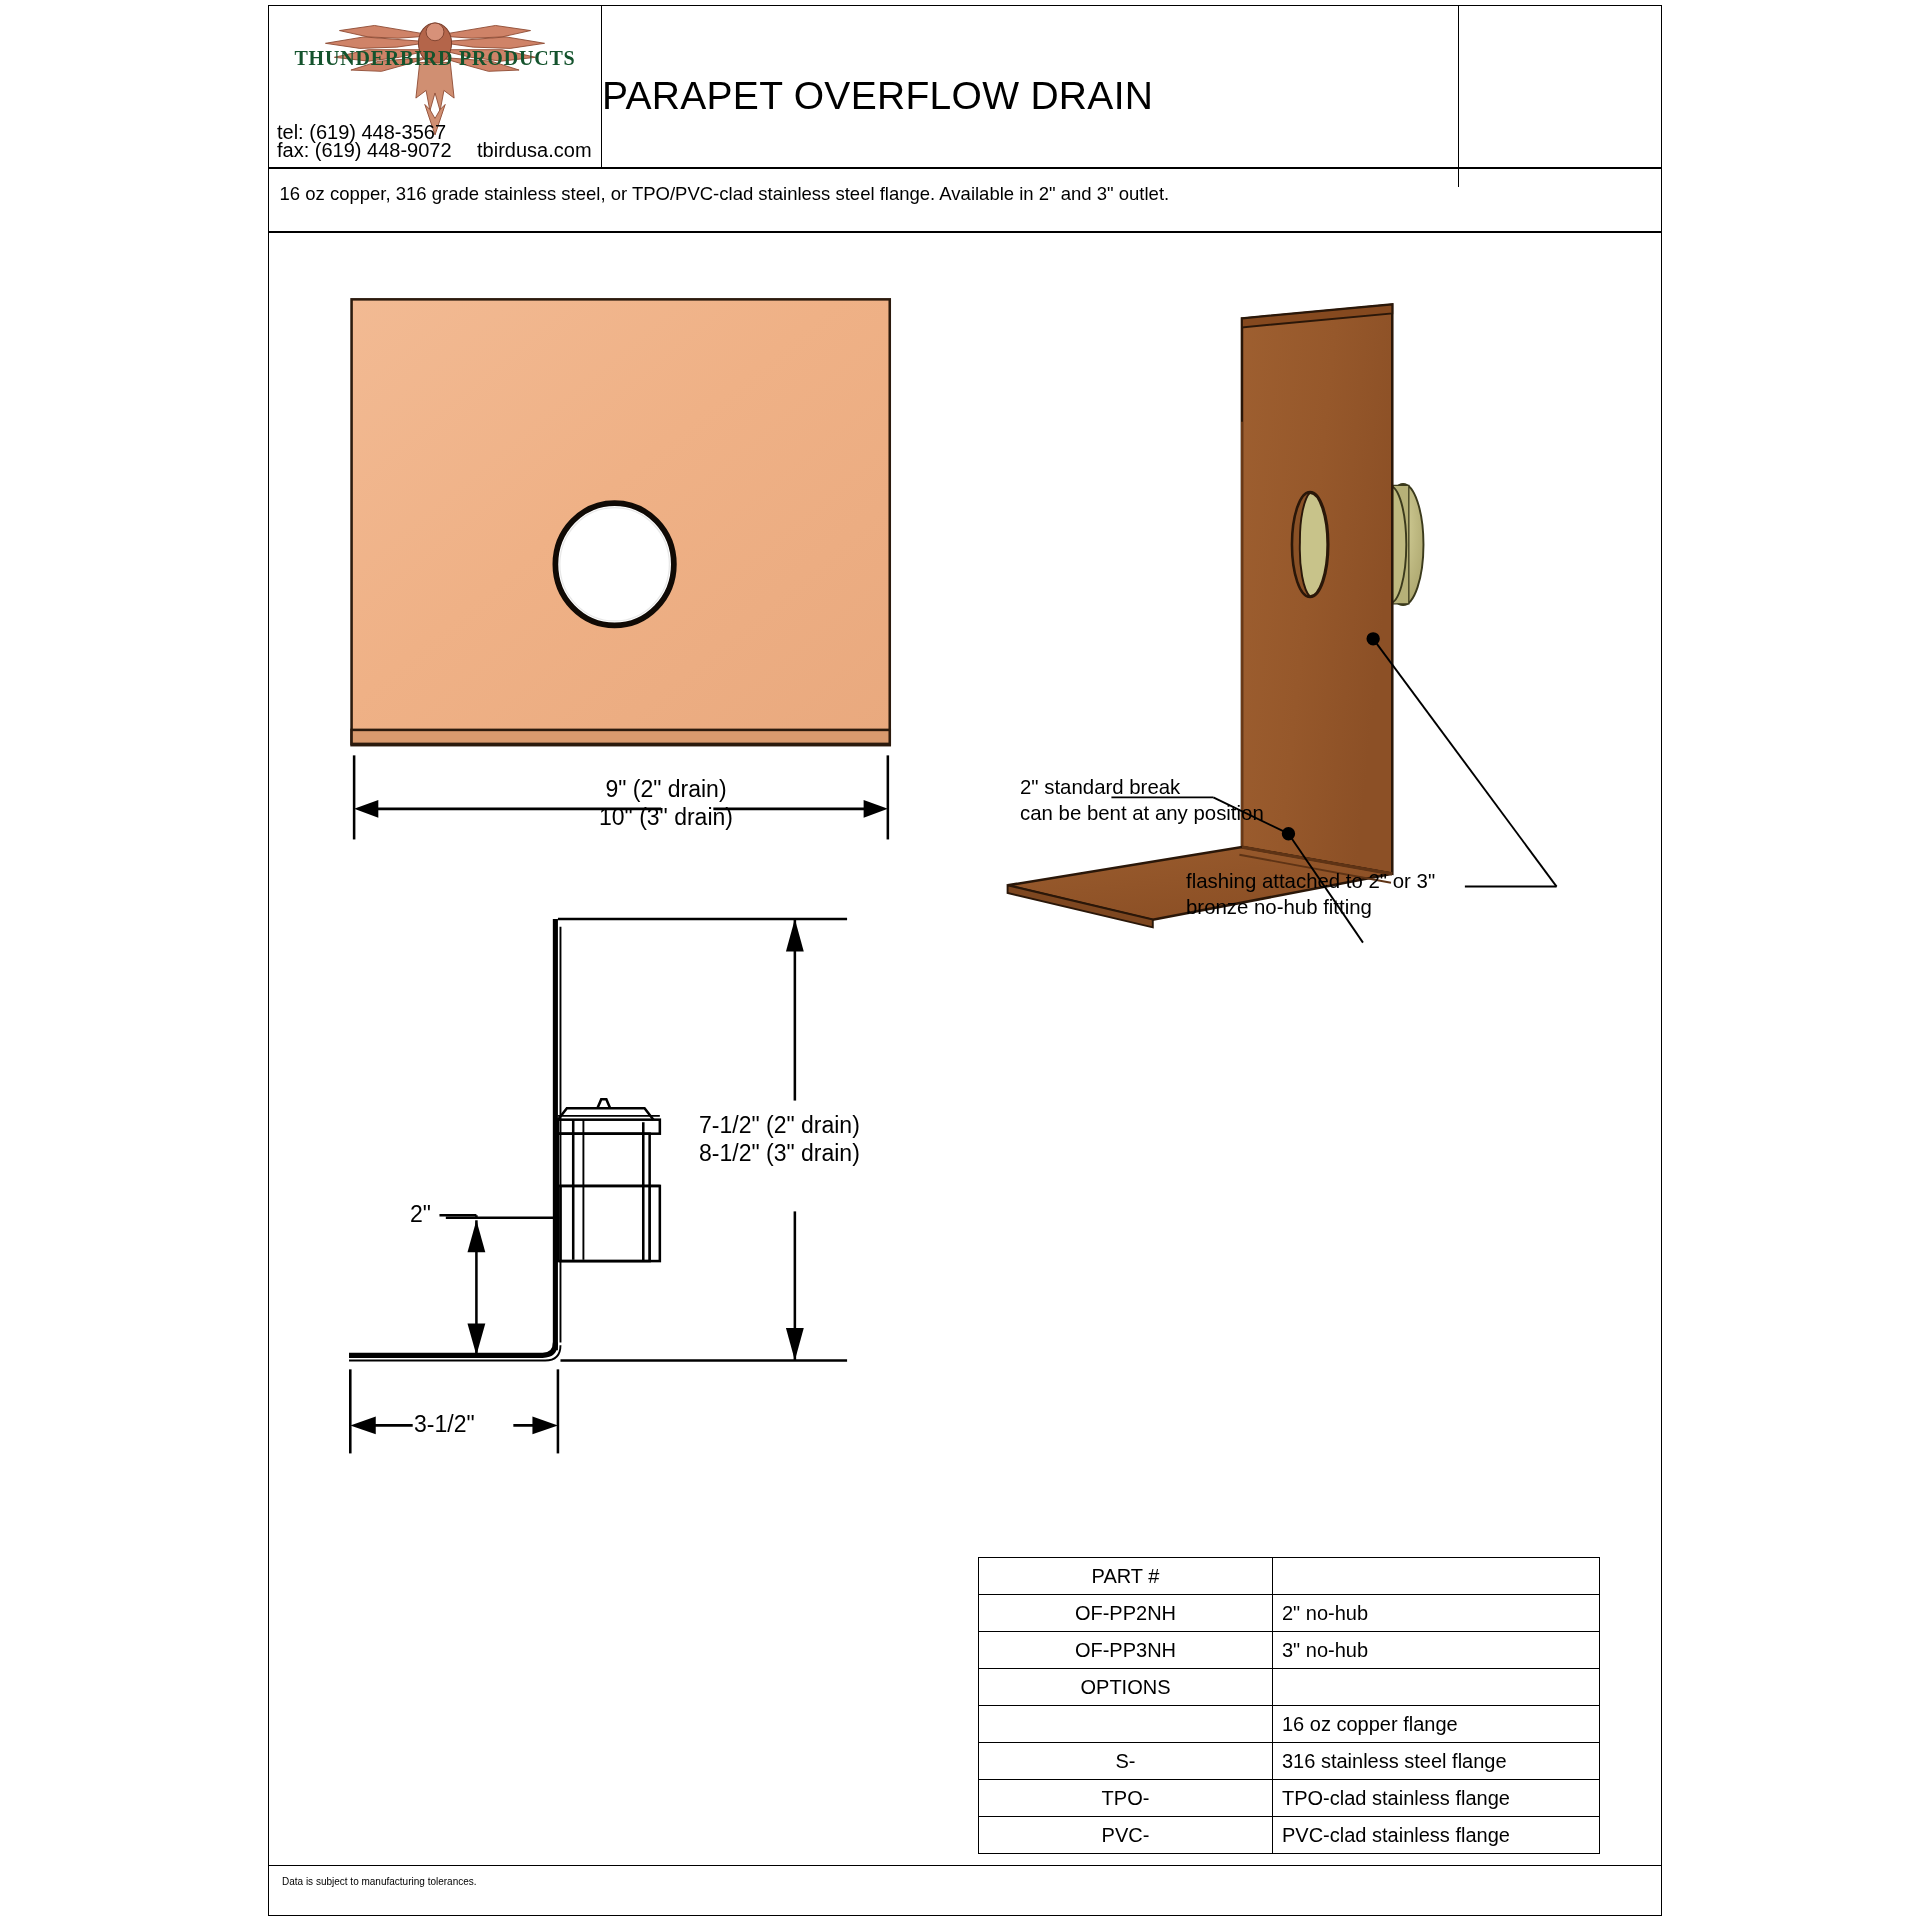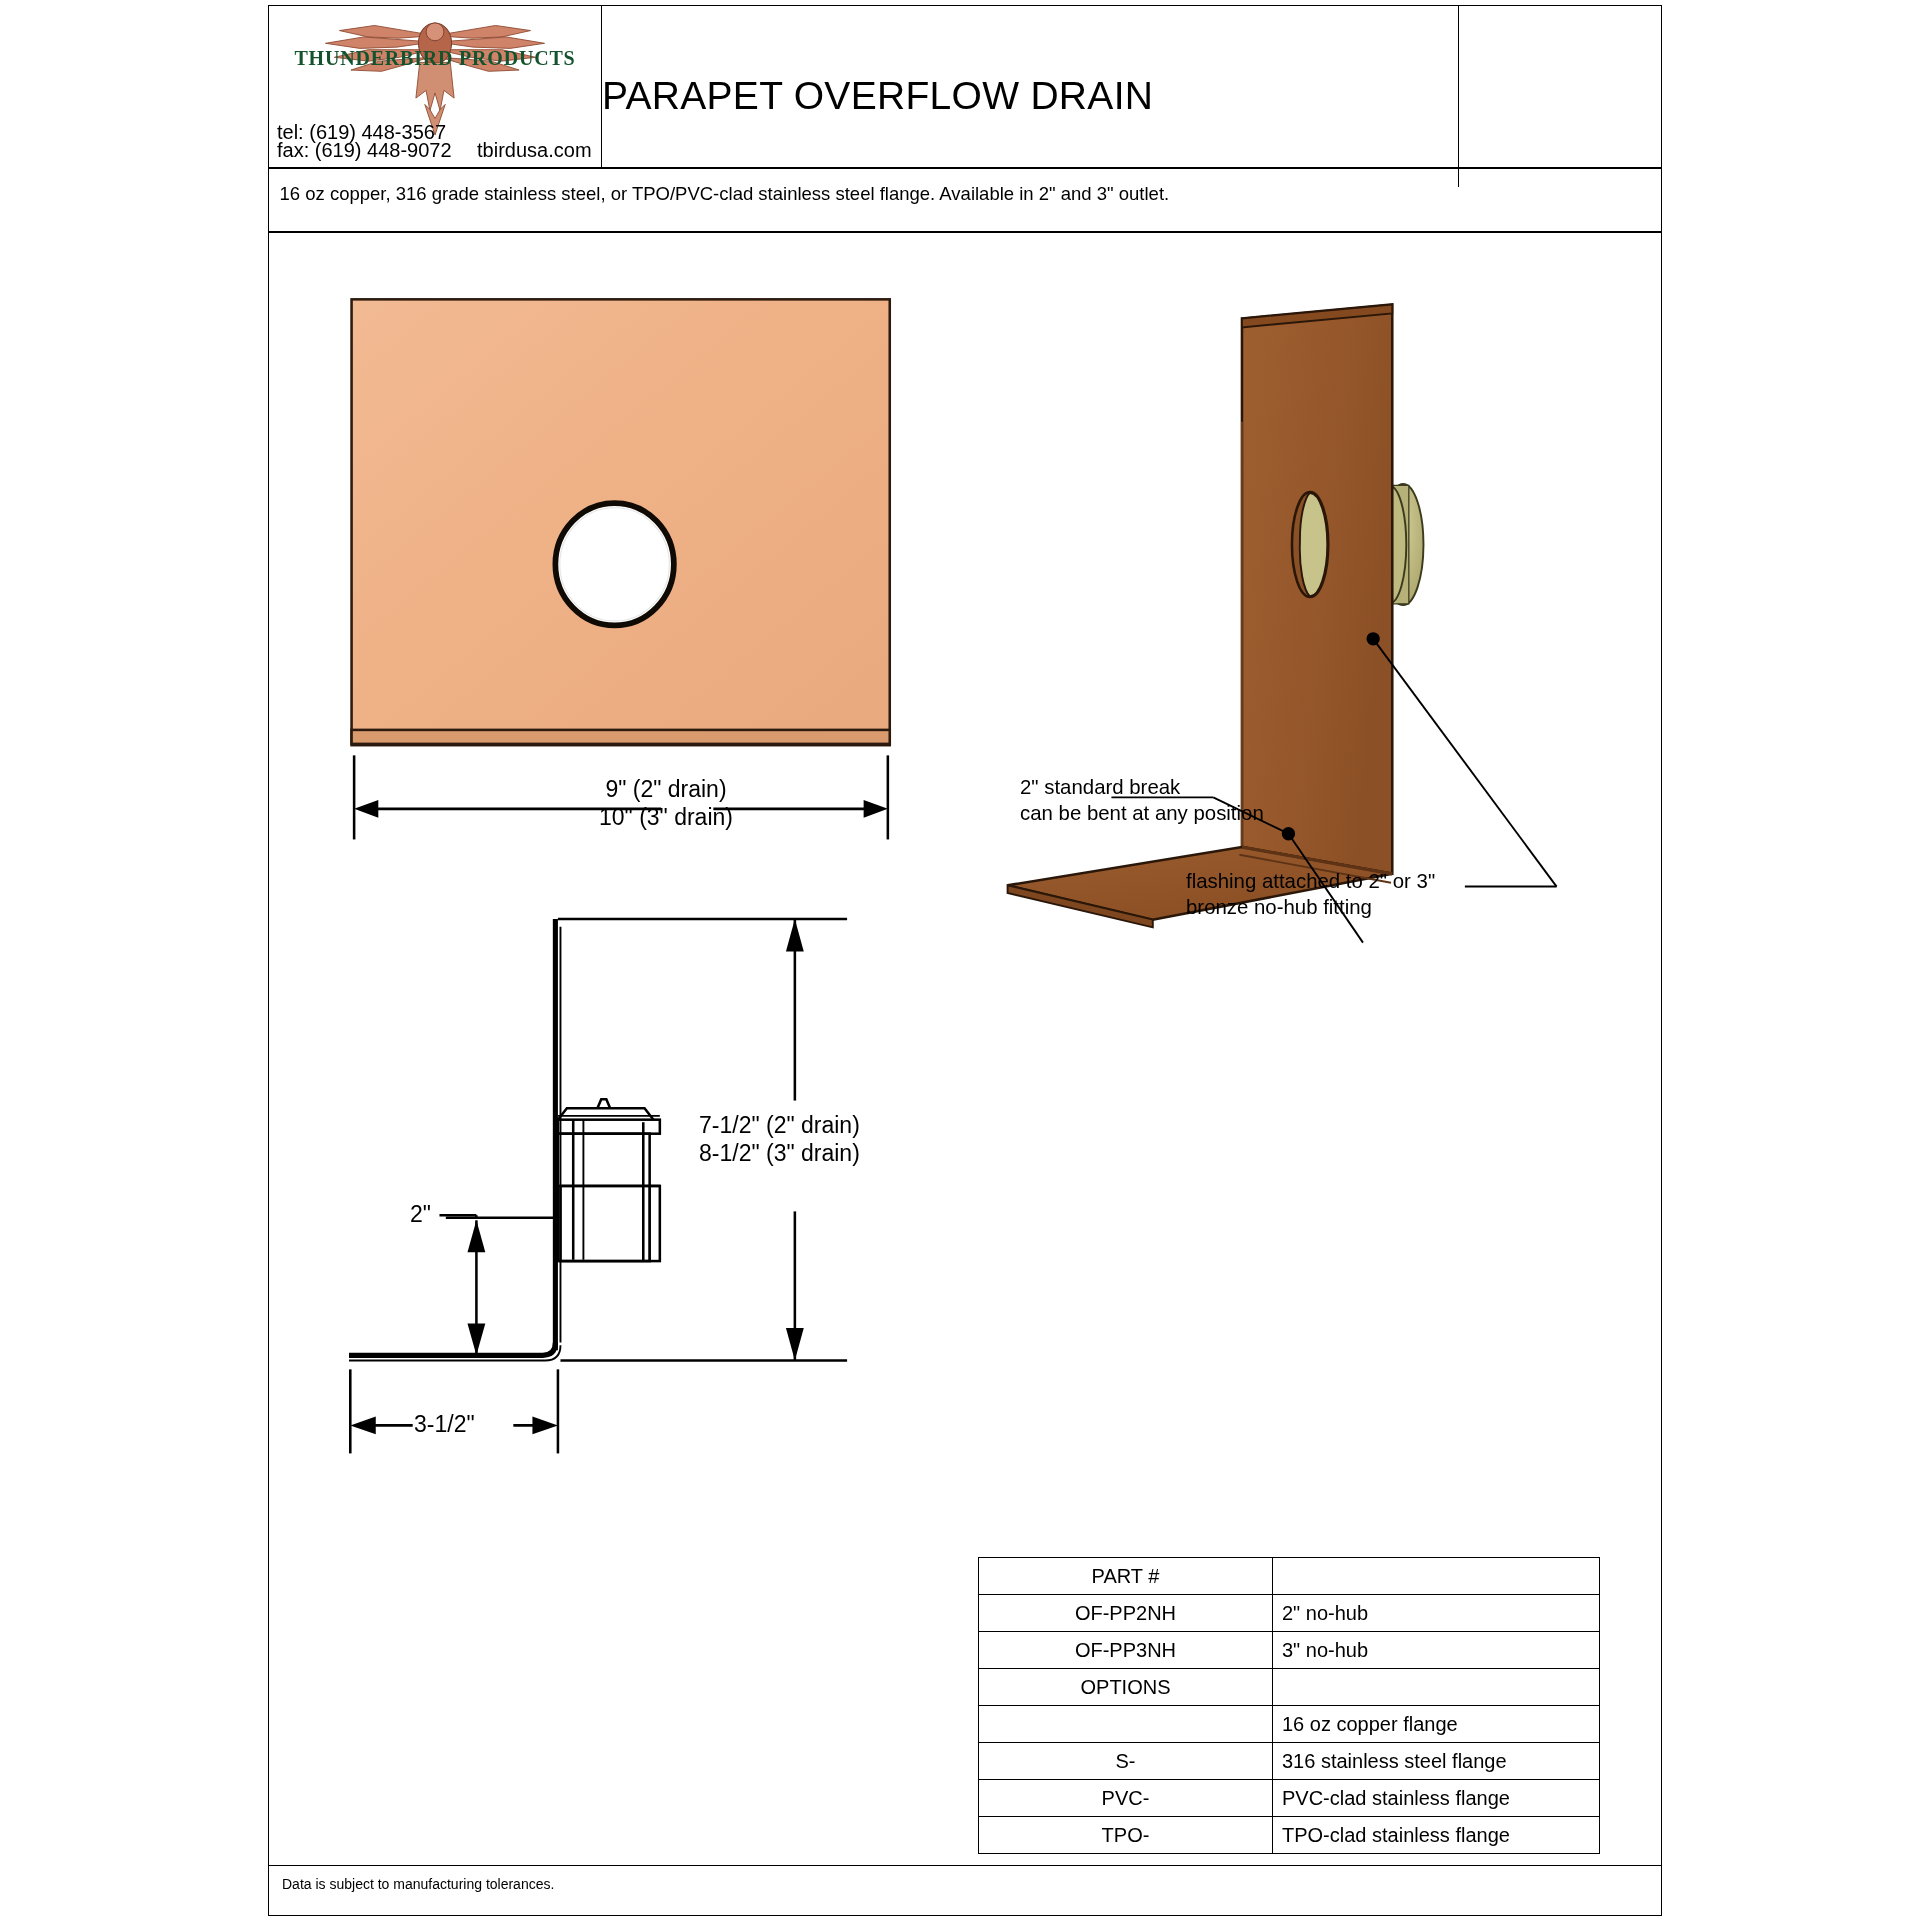--- a/index.html
+++ b/index.html
@@ -131,21 +131,21 @@
     top: 1865px;
     width: 1394px;
     height: 51px;
     border-top: 1.9px solid #000;
     box-sizing: border-box;
   }
   .footer-text {
     position: absolute;
     left: 14px;
     top: 10.2px;
-    font-size: 14px;
+    font-size: 10px;
     white-space: nowrap;
   }
 
   
   .dimtext {
     position: absolute;
     font-size: 23px;
     line-height: 28px;
     white-space: nowrap;
   }
@@ -424,27 +424,27 @@
       </tr>
       <tr>
         <td class="c1"></td>
         <td class="c2">16 oz copper flange</td>
       </tr>
       <tr>
         <td class="c1">S-</td>
         <td class="c2">316 stainless steel flange</td>
       </tr>
       <tr>
+        <td class="c1">TPO-</td>
+        <td class="c2">TPO-clad stainless flange</td>
+      </tr>
+      <tr>
         <td class="c1">PVC-</td>
         <td class="c2">PVC-clad stainless flange</td>
       </tr>
-      <tr>
-        <td class="c1">TPO-</td>
-        <td class="c2">TPO-clad stainless flange</td>
-      </tr>
     </tbody>
   </table>
 
   <div class="footer-band">
     <div class="footer-text">Data is subject to manufacturing tolerances.</div>
   </div>
 
 </div>
 
 

